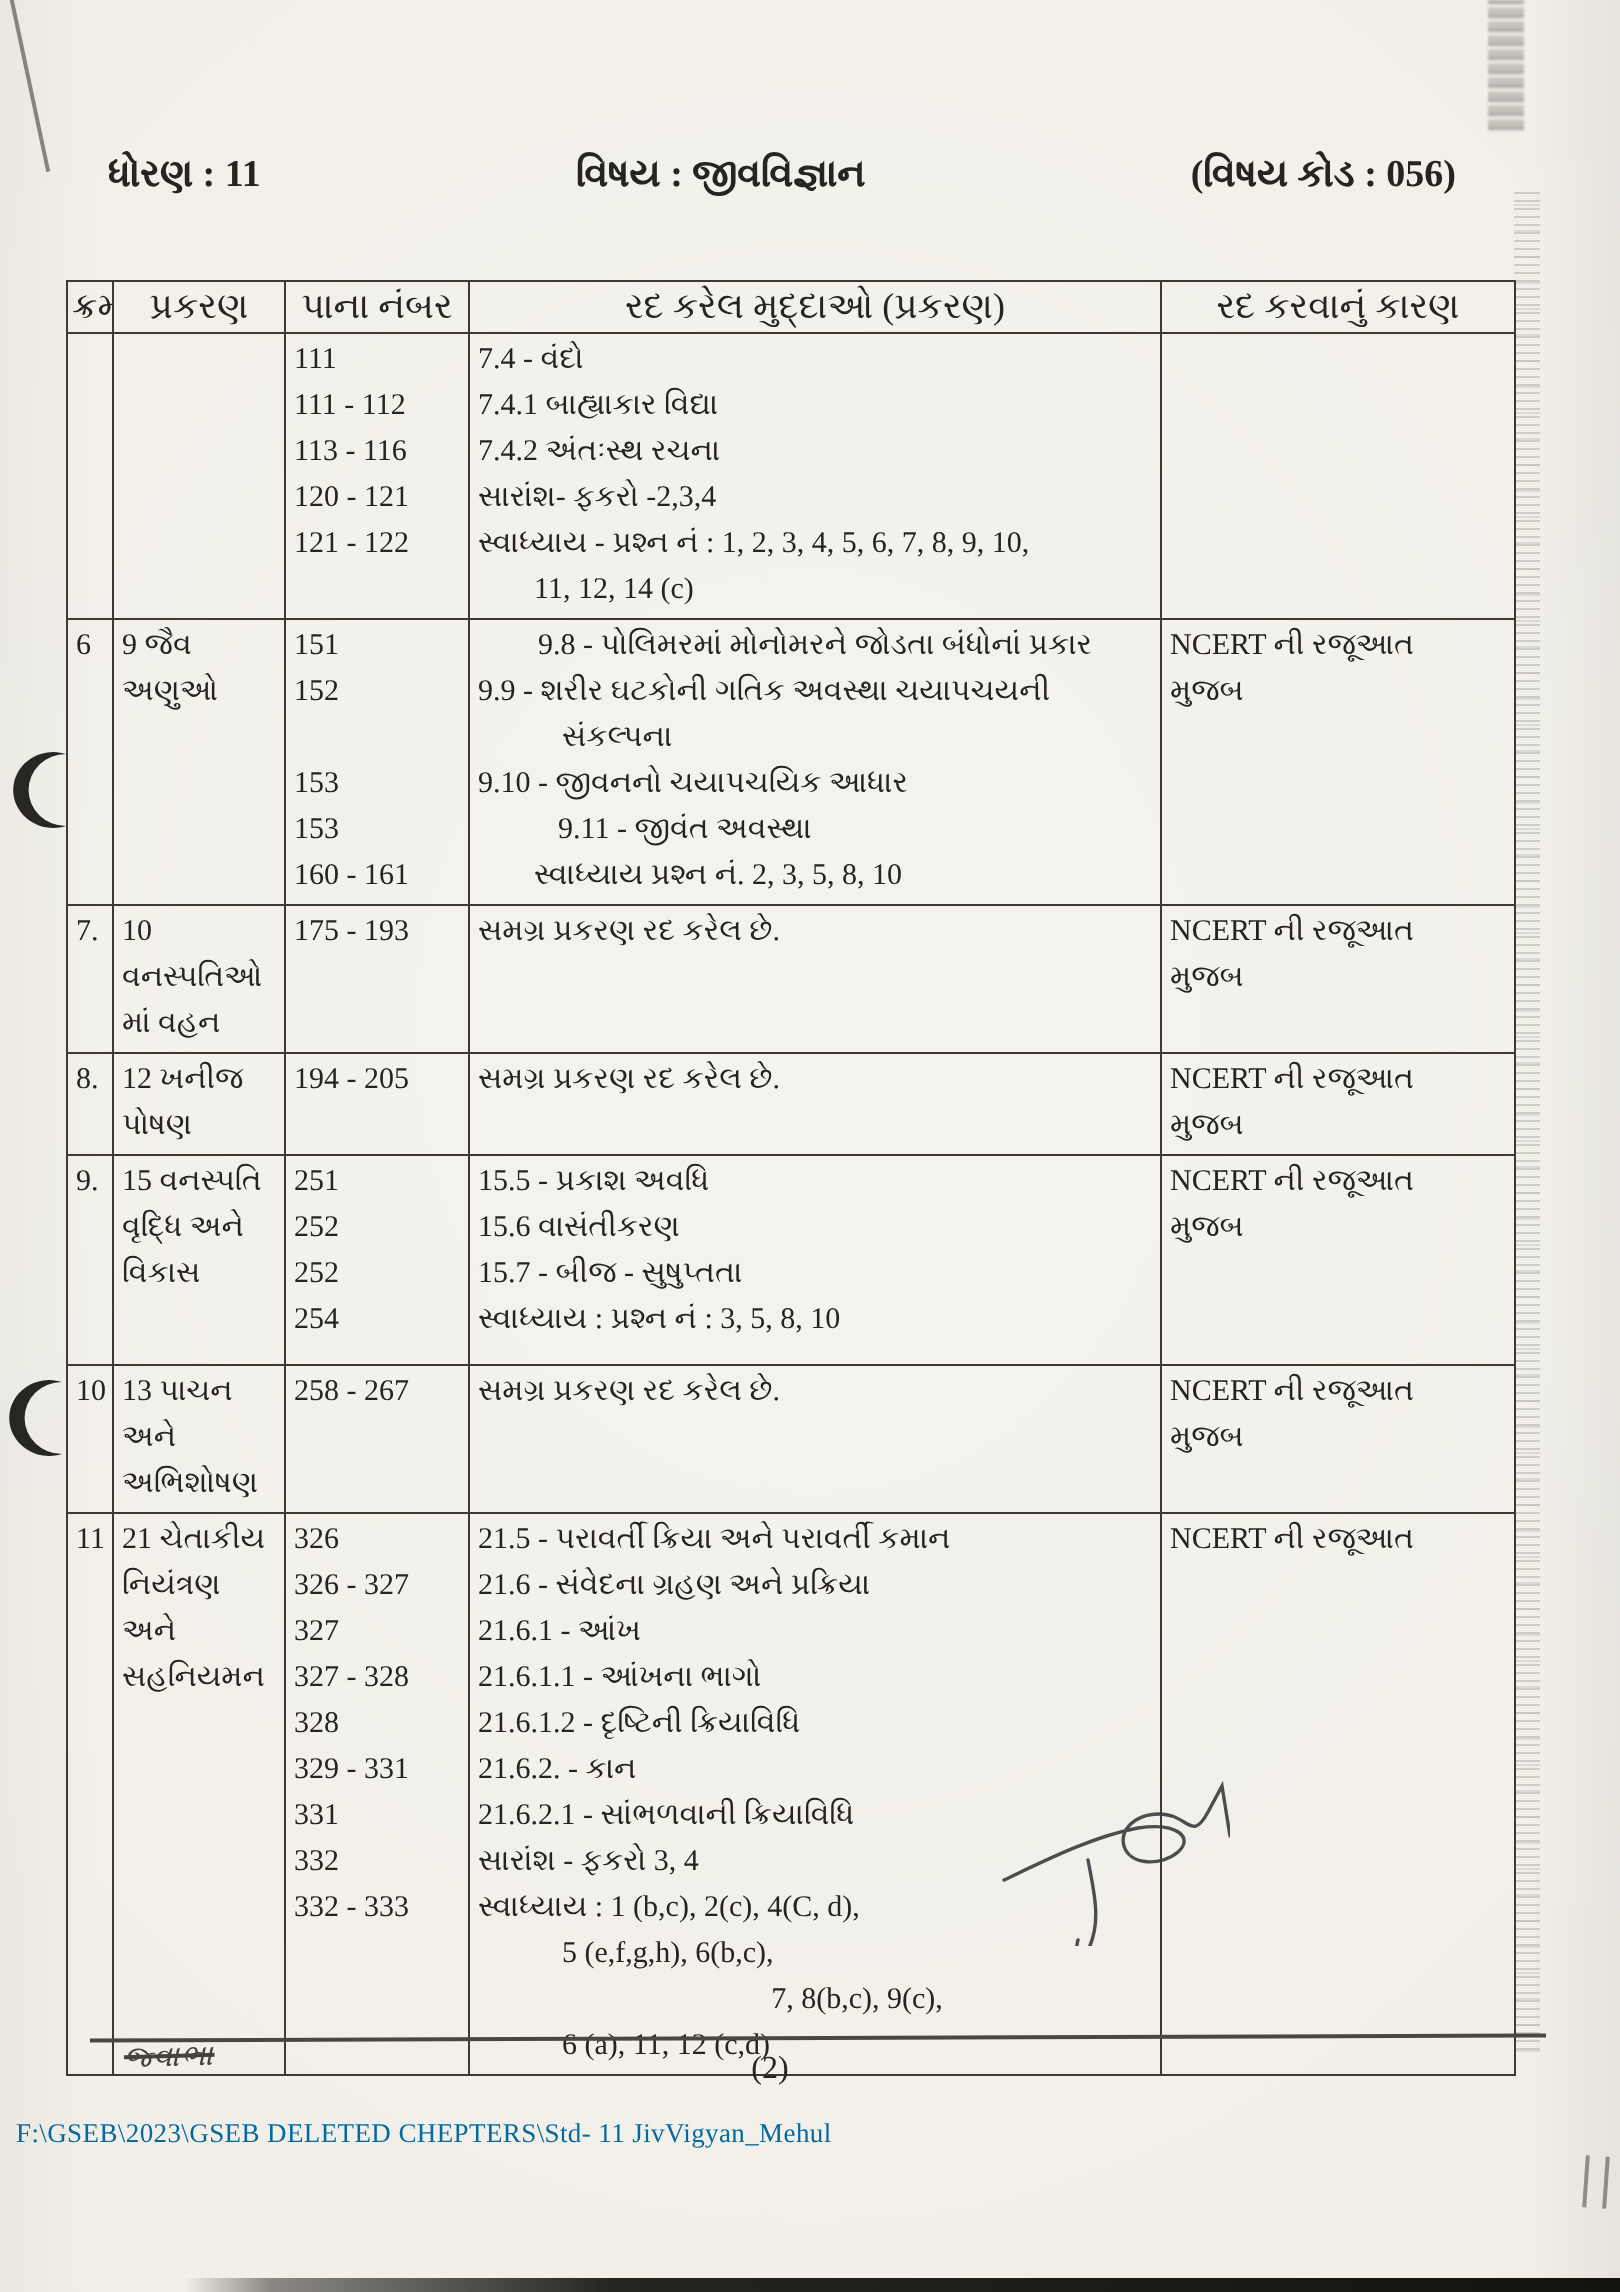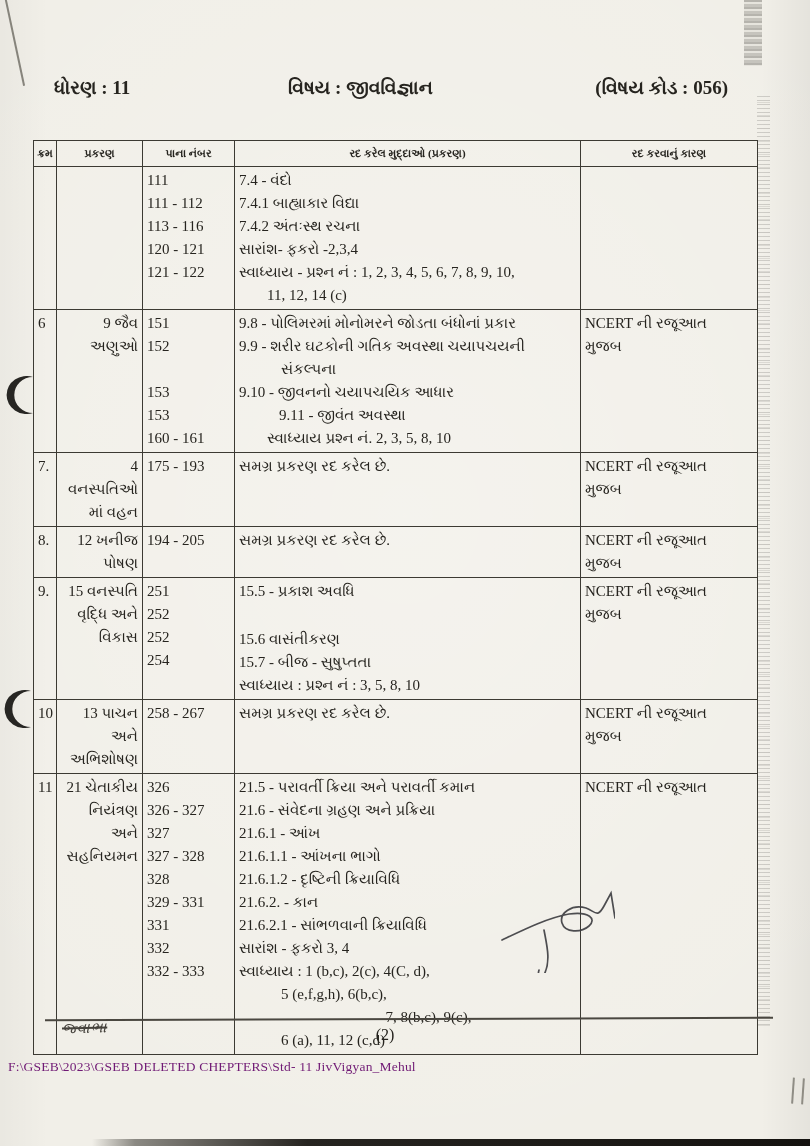--- a/index.html
+++ b/index.html
@@ -33,40 +33,40 @@
   .subject-code{position:absolute;right:2px;top:0;}
 
   table.main{
     position:absolute;left:33px;top:140px;width:724px;
     border-collapse:collapse;table-layout:fixed;
   }
   table.main td, table.main th{
     border:1.6px solid #3c3a33;vertical-align:top;padding:2px 4px;
     font-size:15px;line-height:23px;overflow:hidden;
   }
-  table.main th{font-weight:bold;text-align:center;padding:1px 2px;font-size:11px;}
+  table.main th{font-weight:normal;text-align:center;padding:1px 2px;font-size:18px;}
   col.c-num{width:23px;} col.c-chapter{width:86px;} col.c-pages{width:92px;}
   col.c-items{width:346px;} col.c-reason{width:177px;}
   td.cell-num{padding-left:2px;padding-right:1px;}
   td.cell-items{padding-left:8px;}
   .pline,.iline{height:23px;white-space:nowrap;}
   .rline{height:23px;}
-  .chapter-text{word-break:break-word;text-align:right;}
+  .chapter-text{word-break:break-word;}
 
   
   .crescent{position:absolute;opacity:.95;}
   .signature{position:absolute;left:497px;top:878px;opacity:.9;}
   .bottom-table-line{position:absolute;left:45px;top:1018px;width:728px;height:2px;background:#4a4740;transform:rotate(-0.2deg);}
   .handwritten-note{
     position:absolute;left:62px;top:1019px;font-size:15px;color:#45423c;
     font-family:"DejaVu Sans",sans-serif;font-style:italic;letter-spacing:1px;
     text-decoration:line-through;text-decoration-thickness:2px;transform:rotate(-1.5deg);
   }
   .page-number{position:absolute;left:0;top:1026px;width:770px;text-align:center;font-size:16px;}
-  .file-path{position:absolute;left:8px;top:1059px;font-size:13.5px;color:#701a75;letter-spacing:.2px;}
+  .file-path{position:absolute;left:8px;top:1059px;font-size:13.5px;color:#0369a1;letter-spacing:.2px;}
   .bottom-band{position:absolute;left:92px;right:0;bottom:0;height:7px;
     background:linear-gradient(to right, rgba(55,53,47,0) 0%, rgba(55,53,47,.55) 6%, #262420 30%, #14120f 100%);}
   .tick-marks{position:absolute;left:792px;top:1078px;width:8px;height:26px;opacity:.6;
     border-left:2px solid #55524a;border-right:2px solid #55524a;transform:rotate(4deg);}
 </style>
 </head>
 <body>
 
 <div class="paper-shade"></div>
 <div class="fold-line"></div>
@@ -129,36 +129,36 @@
         </td>
         <td>
           <div class="pline">151</div>
           <div class="pline">152</div>
           <div class="pline"></div>
           <div class="pline">153</div>
           <div class="pline">153</div>
           <div class="pline">160 - 161</div>
         </td>
         <td class="cell-items">
-          <div class="iline" style="padding-left: 0px;">9.8 - પોલિમરમાં મોનોમરને જોડતા બંધોનાં પ્રકાર</div>
+          <div class="iline" style="padding-left: 0px; text-align: center;">9.8 - પોલિમરમાં મોનોમરને જોડતા બંધોનાં પ્રકાર</div>
           <div class="iline" style="padding-left: 0px;">9.9 - શરીર ઘટકોની ગતિક અવસ્થા ચયાપચયની</div>
           <div class="iline" style="padding-left: 42px;">સંકલ્પના</div>
           <div class="iline" style="padding-left: 0px;">9.10 - જીવનનો ચયાપચયિક આધાર</div>
           <div class="iline" style="padding-left: 0px; margin-left: 40px;">9.11 - જીવંત અવસ્થા</div>
           <div class="iline" style="padding-left: 28px;">સ્વાધ્યાય પ્રશ્ન નં. 2, 3, 5, 8, 10</div>
         </td>
         <td>
           <div class="rline">NCERT ની રજૂઆત</div>
           <div class="rline">મુજબ</div>
         </td>
       </tr>
       <tr style="height: 73px;">
         <td class="cell-num">7.</td>
         <td>
-          <div class="chapter-text">4 વનસ્પતિઓમાં વહન</div>
+          <div class="chapter-text">10 વનસ્પતિઓમાં વહન</div>
         </td>
         <td>
           <div class="pline">175 - 193</div>
         </td>
         <td class="cell-items">
           <div class="iline" style="padding-left: 0px;">સમગ્ર પ્રકરણ રદ કરેલ છે.</div>
         </td>
         <td>
           <div class="rline">NCERT ની રજૂઆત</div>
           <div class="rline">મુજબ</div>
@@ -186,21 +186,21 @@
           <div class="chapter-text">15 વનસ્પતિ વૃદ્ધિ અને વિકાસ</div>
         </td>
         <td>
           <div class="pline">251</div>
           <div class="pline">252</div>
           <div class="pline">252</div>
           <div class="pline">254</div>
         </td>
         <td class="cell-items">
           <div class="iline" style="padding-left: 0px;">15.5 - પ્રકાશ અવધિ</div>
-          <div class="iline" style="padding-left: 0px; margin-top: 25px;">15.6 વાસંતીકરણ</div>
+          <div class="iline" style="padding-left: 0px;">15.6 વાસંતીકરણ</div>
           <div class="iline" style="padding-left: 0px;">15.7 - બીજ - સુષુપ્તતા</div>
           <div class="iline" style="padding-left: 0px;">સ્વાધ્યાય : પ્રશ્ન નં : 3, 5, 8, 10</div>
         </td>
         <td>
           <div class="rline">NCERT ની રજૂઆત</div>
           <div class="rline">મુજબ</div>
         </td>
       </tr>
       <tr style="height: 74px;">
         <td class="cell-num">10</td>

